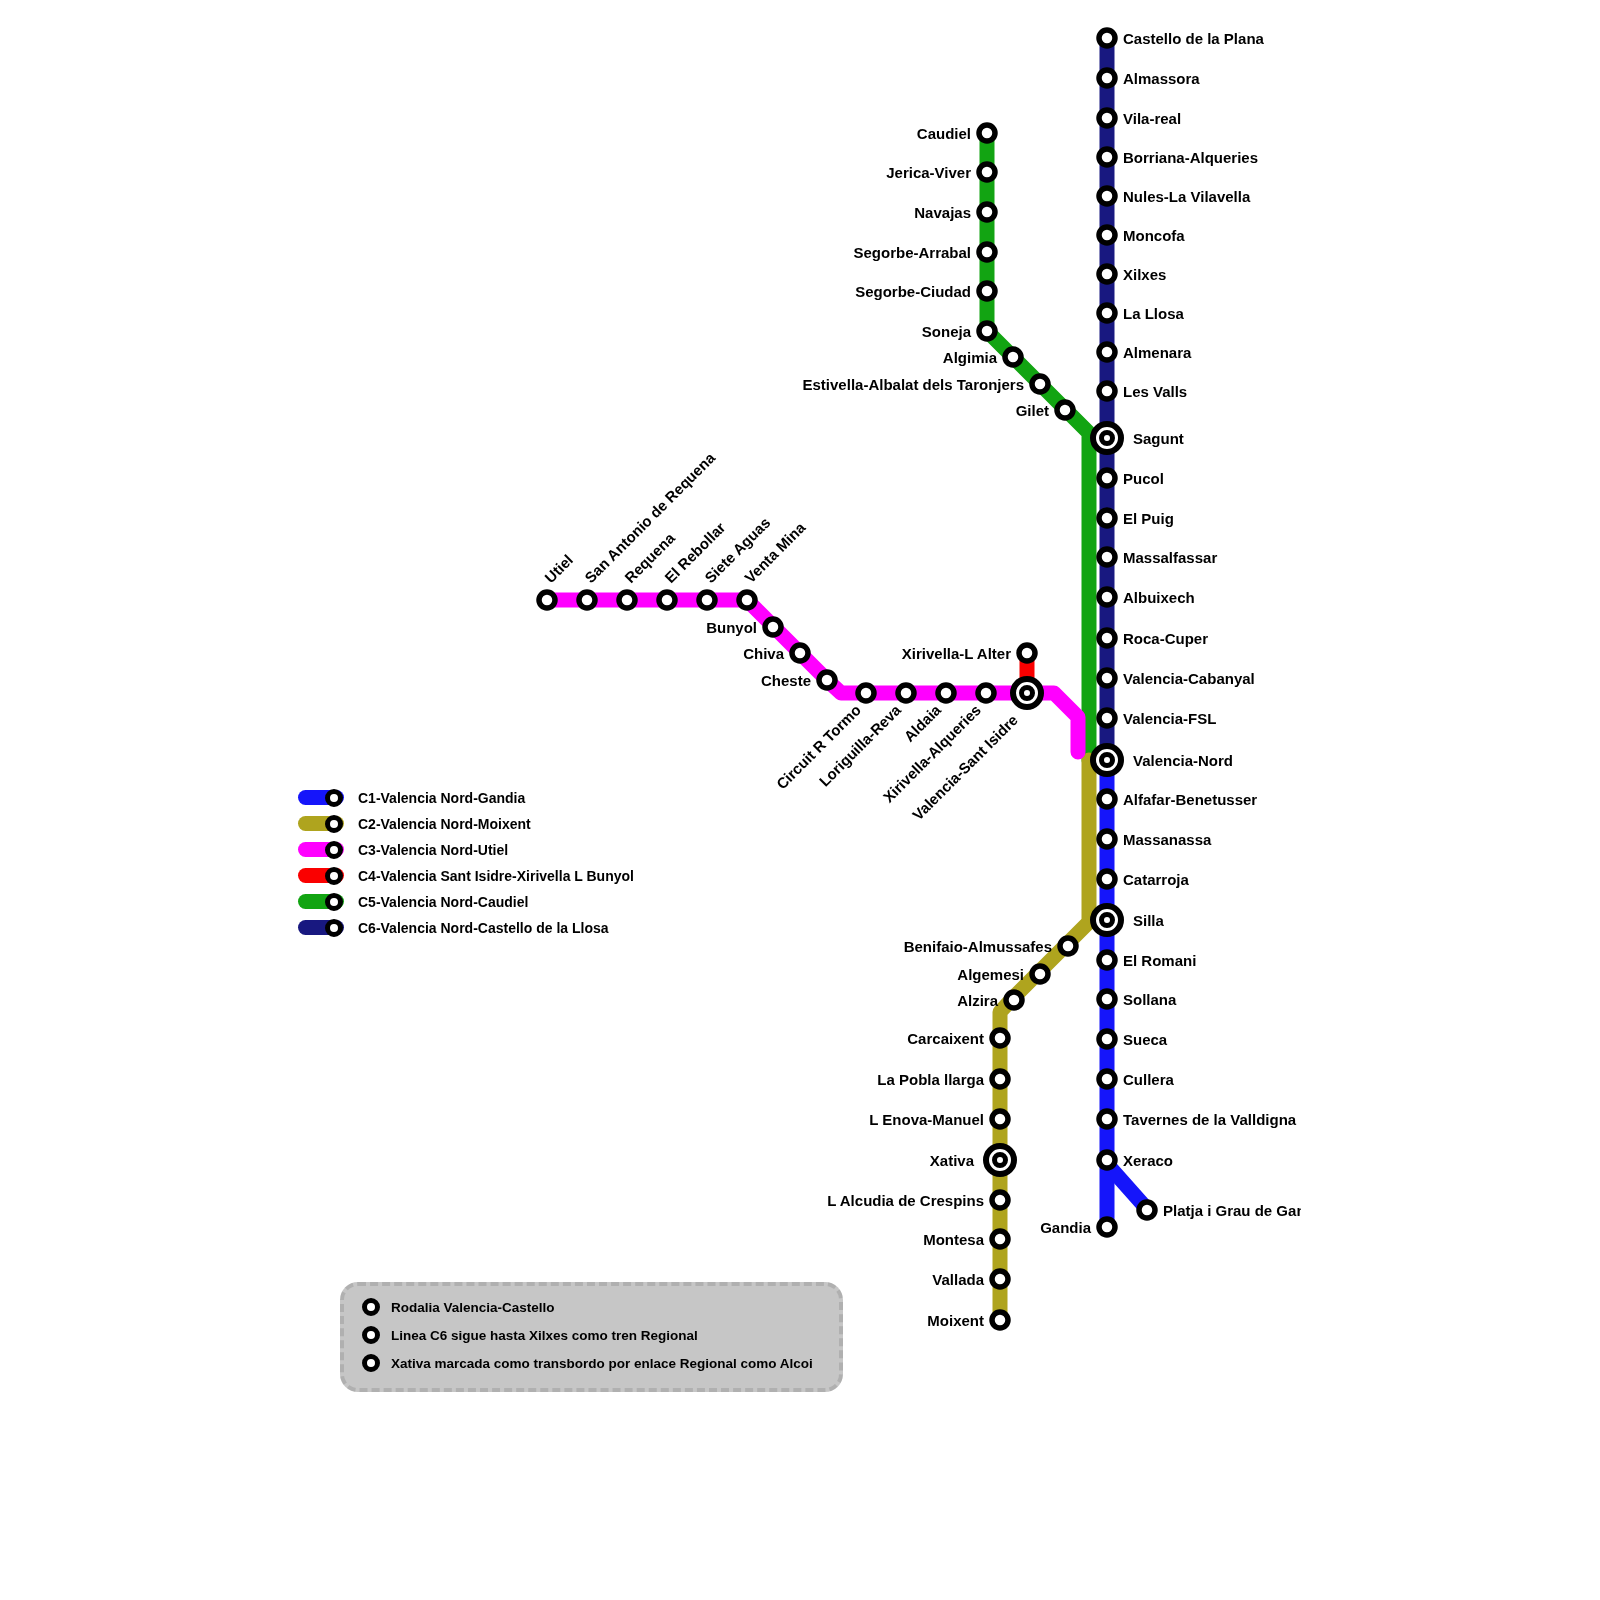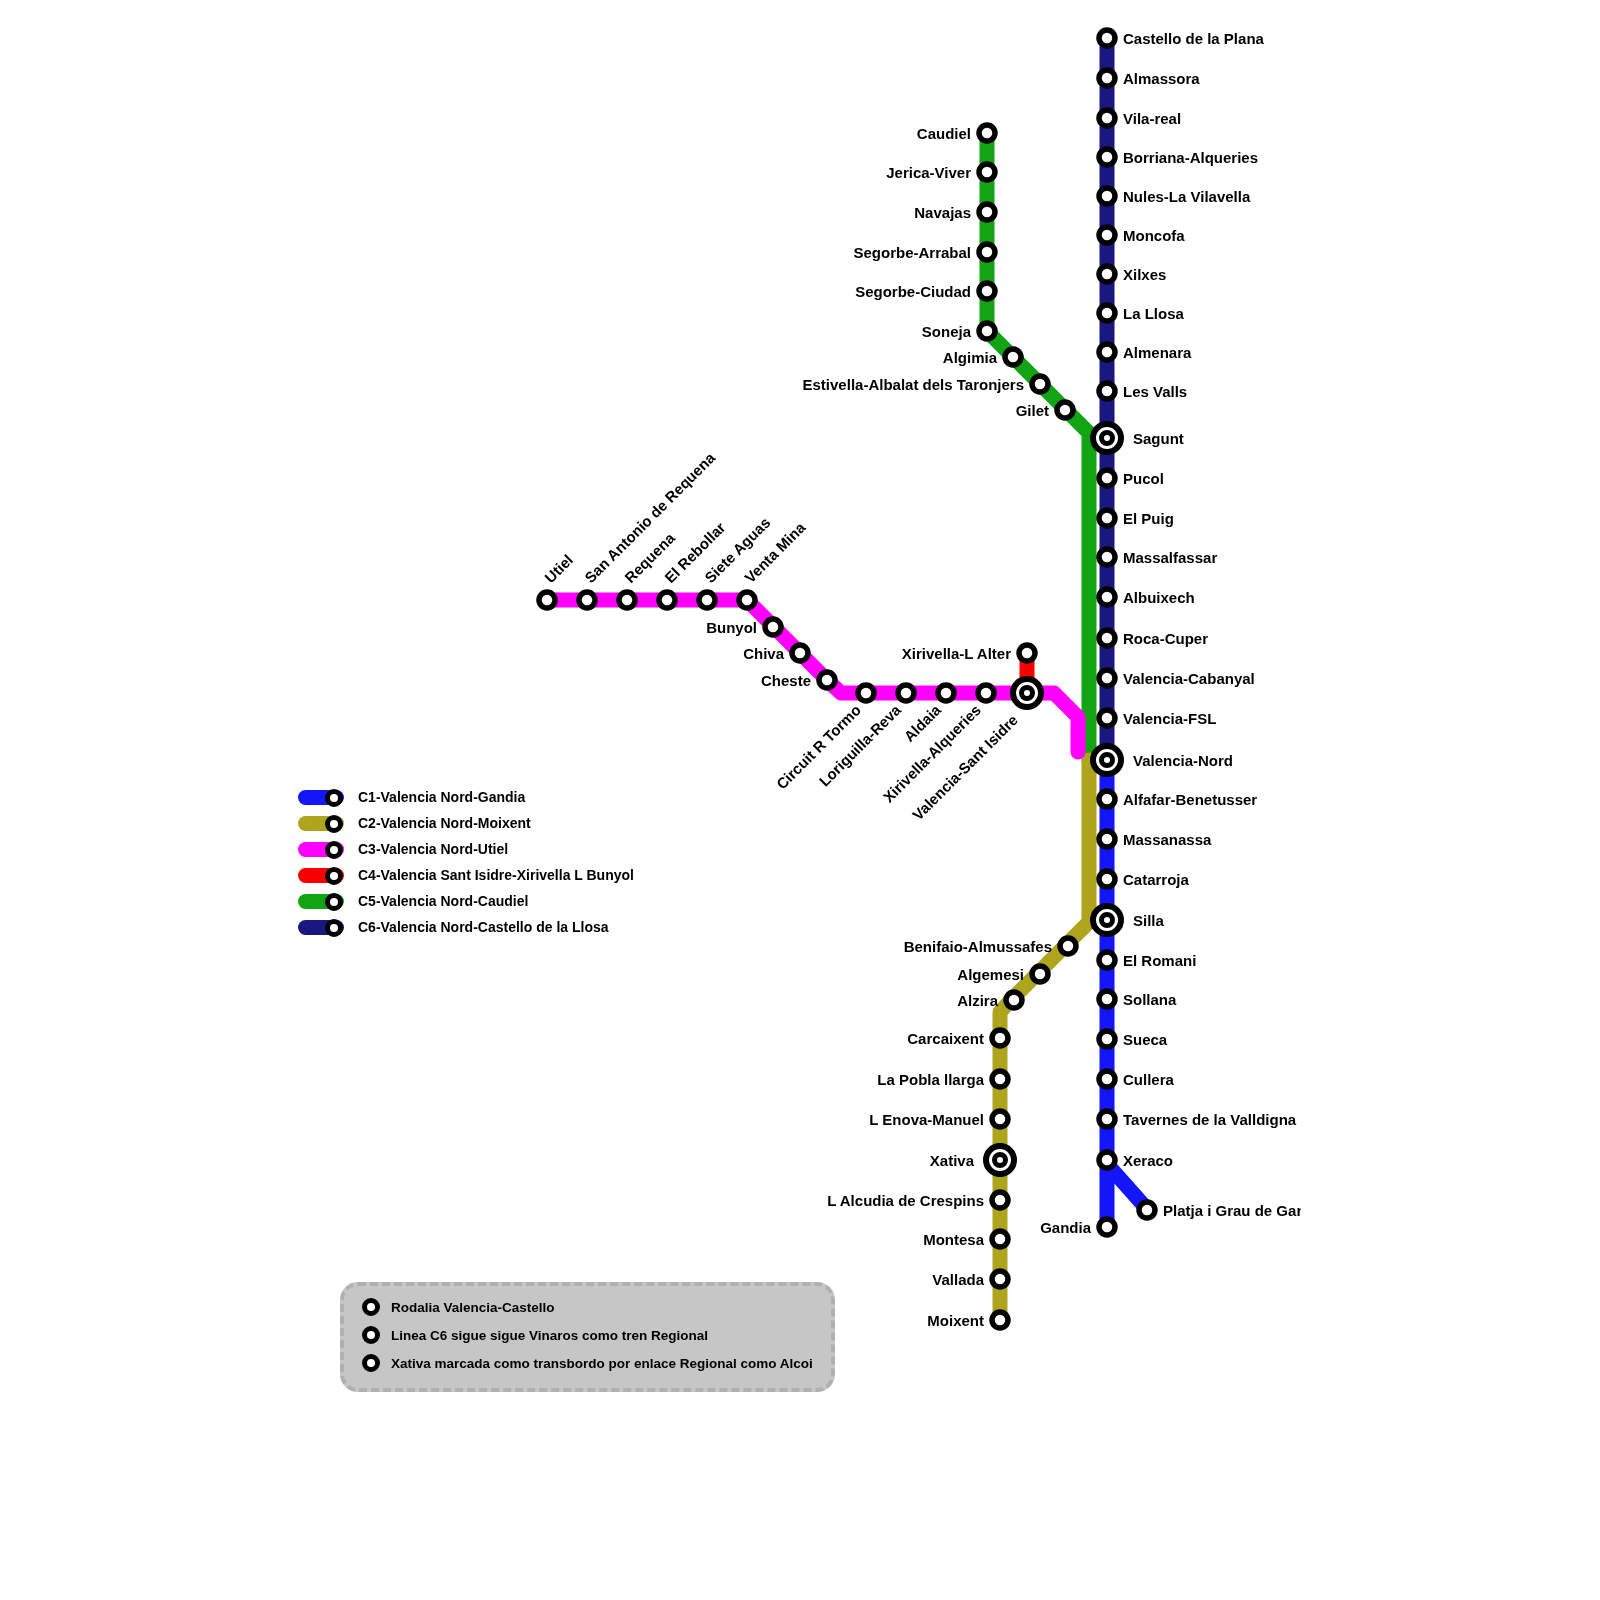--- a/index.html
+++ b/index.html
@@ -15,42 +15,42 @@
     font-family: "Liberation Sans", sans-serif;
     font-weight: bold;
     font-size: 15px;
     fill: #000000;
   }
   
   .legend {
     position: absolute; left: 298px; top: 790px;
     display: flex; flex-direction: column; gap: 11px;
   }
-  .legend-row { display: flex; align-items: flex-end; height: 15px; }
+  .legend-row { display: flex; align-items: center; height: 15px; }
   .legend-pill {
     position: relative; width: 46px; height: 15px; border-radius: 8px;
     flex: 0 0 auto;
   }
   .marker-dot {
     width: 8px; height: 8px; background: #ffffff;
     border: 5px solid #000000; border-radius: 50%;
     box-sizing: content-box;
   }
   .legend-pill .marker-dot {
     position: absolute; right: 1px; top: 50%; transform: translateY(-50%);
   }
   .legend-label { margin-left: 14px; font-weight: bold; font-size: 14px; white-space: nowrap; }
   
   .notes {
     position: absolute; left: 340px; top: 1282px;
     min-width: 440px;
     background: #c6c6c6;
     border: 4px dashed #b0b0b0;
     border-radius: 18px;
-    padding: 12px 18px 16px 18px;
+    padding: 12px 26px 16px 18px;
     display: flex; flex-direction: column; gap: 10px;
   }
   .note-row { display: flex; align-items: center; }
   .note-row .marker-dot { margin-right: 11px; flex: 0 0 auto; }
   .note-text { font-weight: bold; font-size: 13.5px; white-space: nowrap; }
 </style>
 </head>
 <body>
 
 <div class="canvas">
@@ -370,20 +370,20 @@
         <span class="legend-label">C6-Valencia Nord-Castello de la Llosa</span>
       </div>
     </div>
   <div class="notes" id="notes">
       <div class="note-row">
         <div class="marker-dot"></div>
         <span class="note-text">Rodalia Valencia-Castello</span>
       </div>
       <div class="note-row">
         <div class="marker-dot"></div>
-        <span class="note-text">Linea C6 sigue sigue Vinaros como tren Regional</span>
+        <span class="note-text">Linea C6 sigue hasta Xilxes como tren Regional</span>
       </div>
       <div class="note-row">
         <div class="marker-dot"></div>
         <span class="note-text">Xativa marcada como transbordo por enlace Regional como Alcoi</span>
       </div>
     </div>
 </div>
 
 </body></html>

